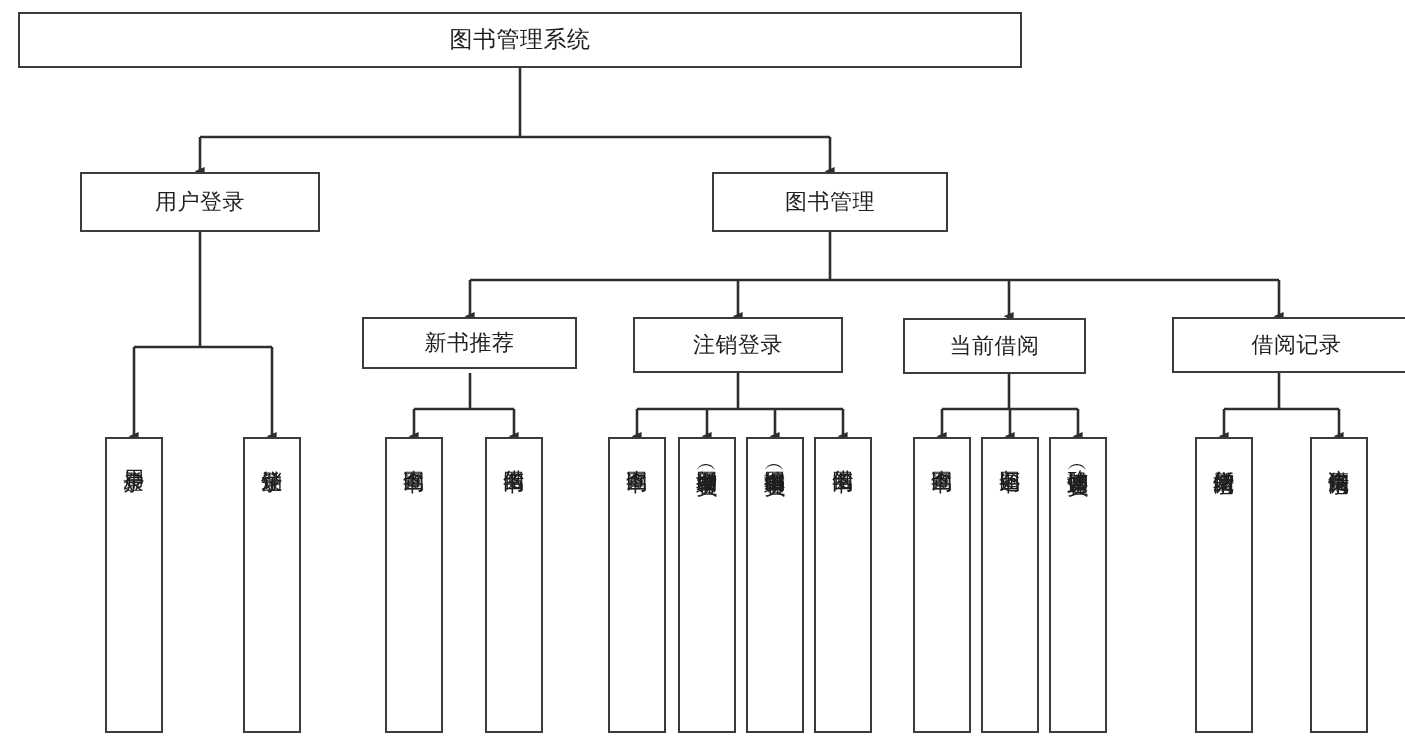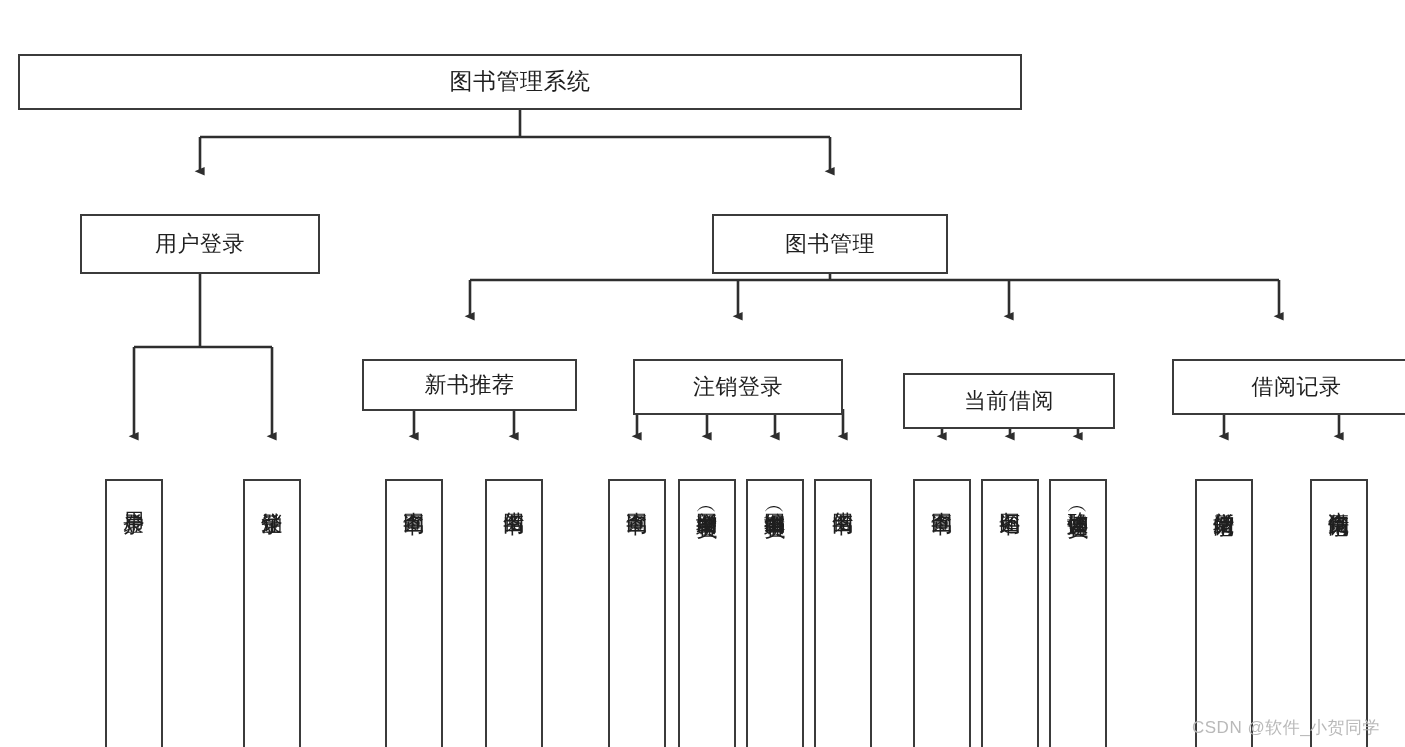--- a/index.html
+++ b/index.html
@@ -27,21 +27,20 @@
   }
   .node {
     position: absolute;
     box-sizing: border-box;
     background: #ffffff;
     border: 2px solid #3b3b3b;
     display: flex;
     align-items: center;
     justify-content: center;
     color: #1f1f1f;
-    margin-top: 42px;
   }
   .node .label {
     display: block;
     text-align: center;
     line-height: 1.18;
     white-space: nowrap;
   }
   .node.horiz .label {
     font-size: 22px;
     letter-spacing: 0.5px;
@@ -125,21 +124,21 @@
       </div>
       <div class="node horiz" style="left: 712px; top: 172px; width: 236px; height: 60px; justify-content: center;">
         <span class="label">图书管理</span>
       </div>
       <div class="node horiz" style="left: 362px; top: 317px; width: 215px; height: 52px;">
         <span class="label">新书推荐</span>
       </div>
       <div class="node horiz" style="left: 633px; top: 317px; width: 210px; height: 56px;">
         <span class="label">注销登录</span>
       </div>
-      <div class="node horiz" style="left: 903px; top: 331px; width: 212px; height: 56px;">
+      <div class="node horiz" style="left: 903px; top: 318px; width: 183px; height: 56px;">
         <span class="label">当前借阅</span>
       </div>
       <div class="node horiz" style="left: 1172px; top: 317px; width: 249px; height: 56px;">
         <span class="label">借阅记录</span>
       </div>
       <div class="node vert" style="left: 105px; top: 437px; width: 58px; height: 296px;">
         <span class="label">用户登录</span>
       </div>
       <div class="node vert" style="left: 243px; top: 437px; width: 58px; height: 296px;">
         <span class="label">注销登录</span>
@@ -172,15 +171,14 @@
         <span class="label">确认归还（管理员）</span>
       </div>
       <div class="node vert" style="left: 1195px; top: 437px; width: 58px; height: 296px;">
         <span class="label">新增借阅记录</span>
       </div>
       <div class="node vert" style="left: 1310px; top: 437px; width: 58px; height: 296px;">
         <span class="label">查询借阅记录</span>
       </div>
     </div>
 
-  <div class="watermark" style="left: 1192px; top: 716px;">CSDN @软件_小贺同学</div>
 
 </div>
 
 </body></html>

